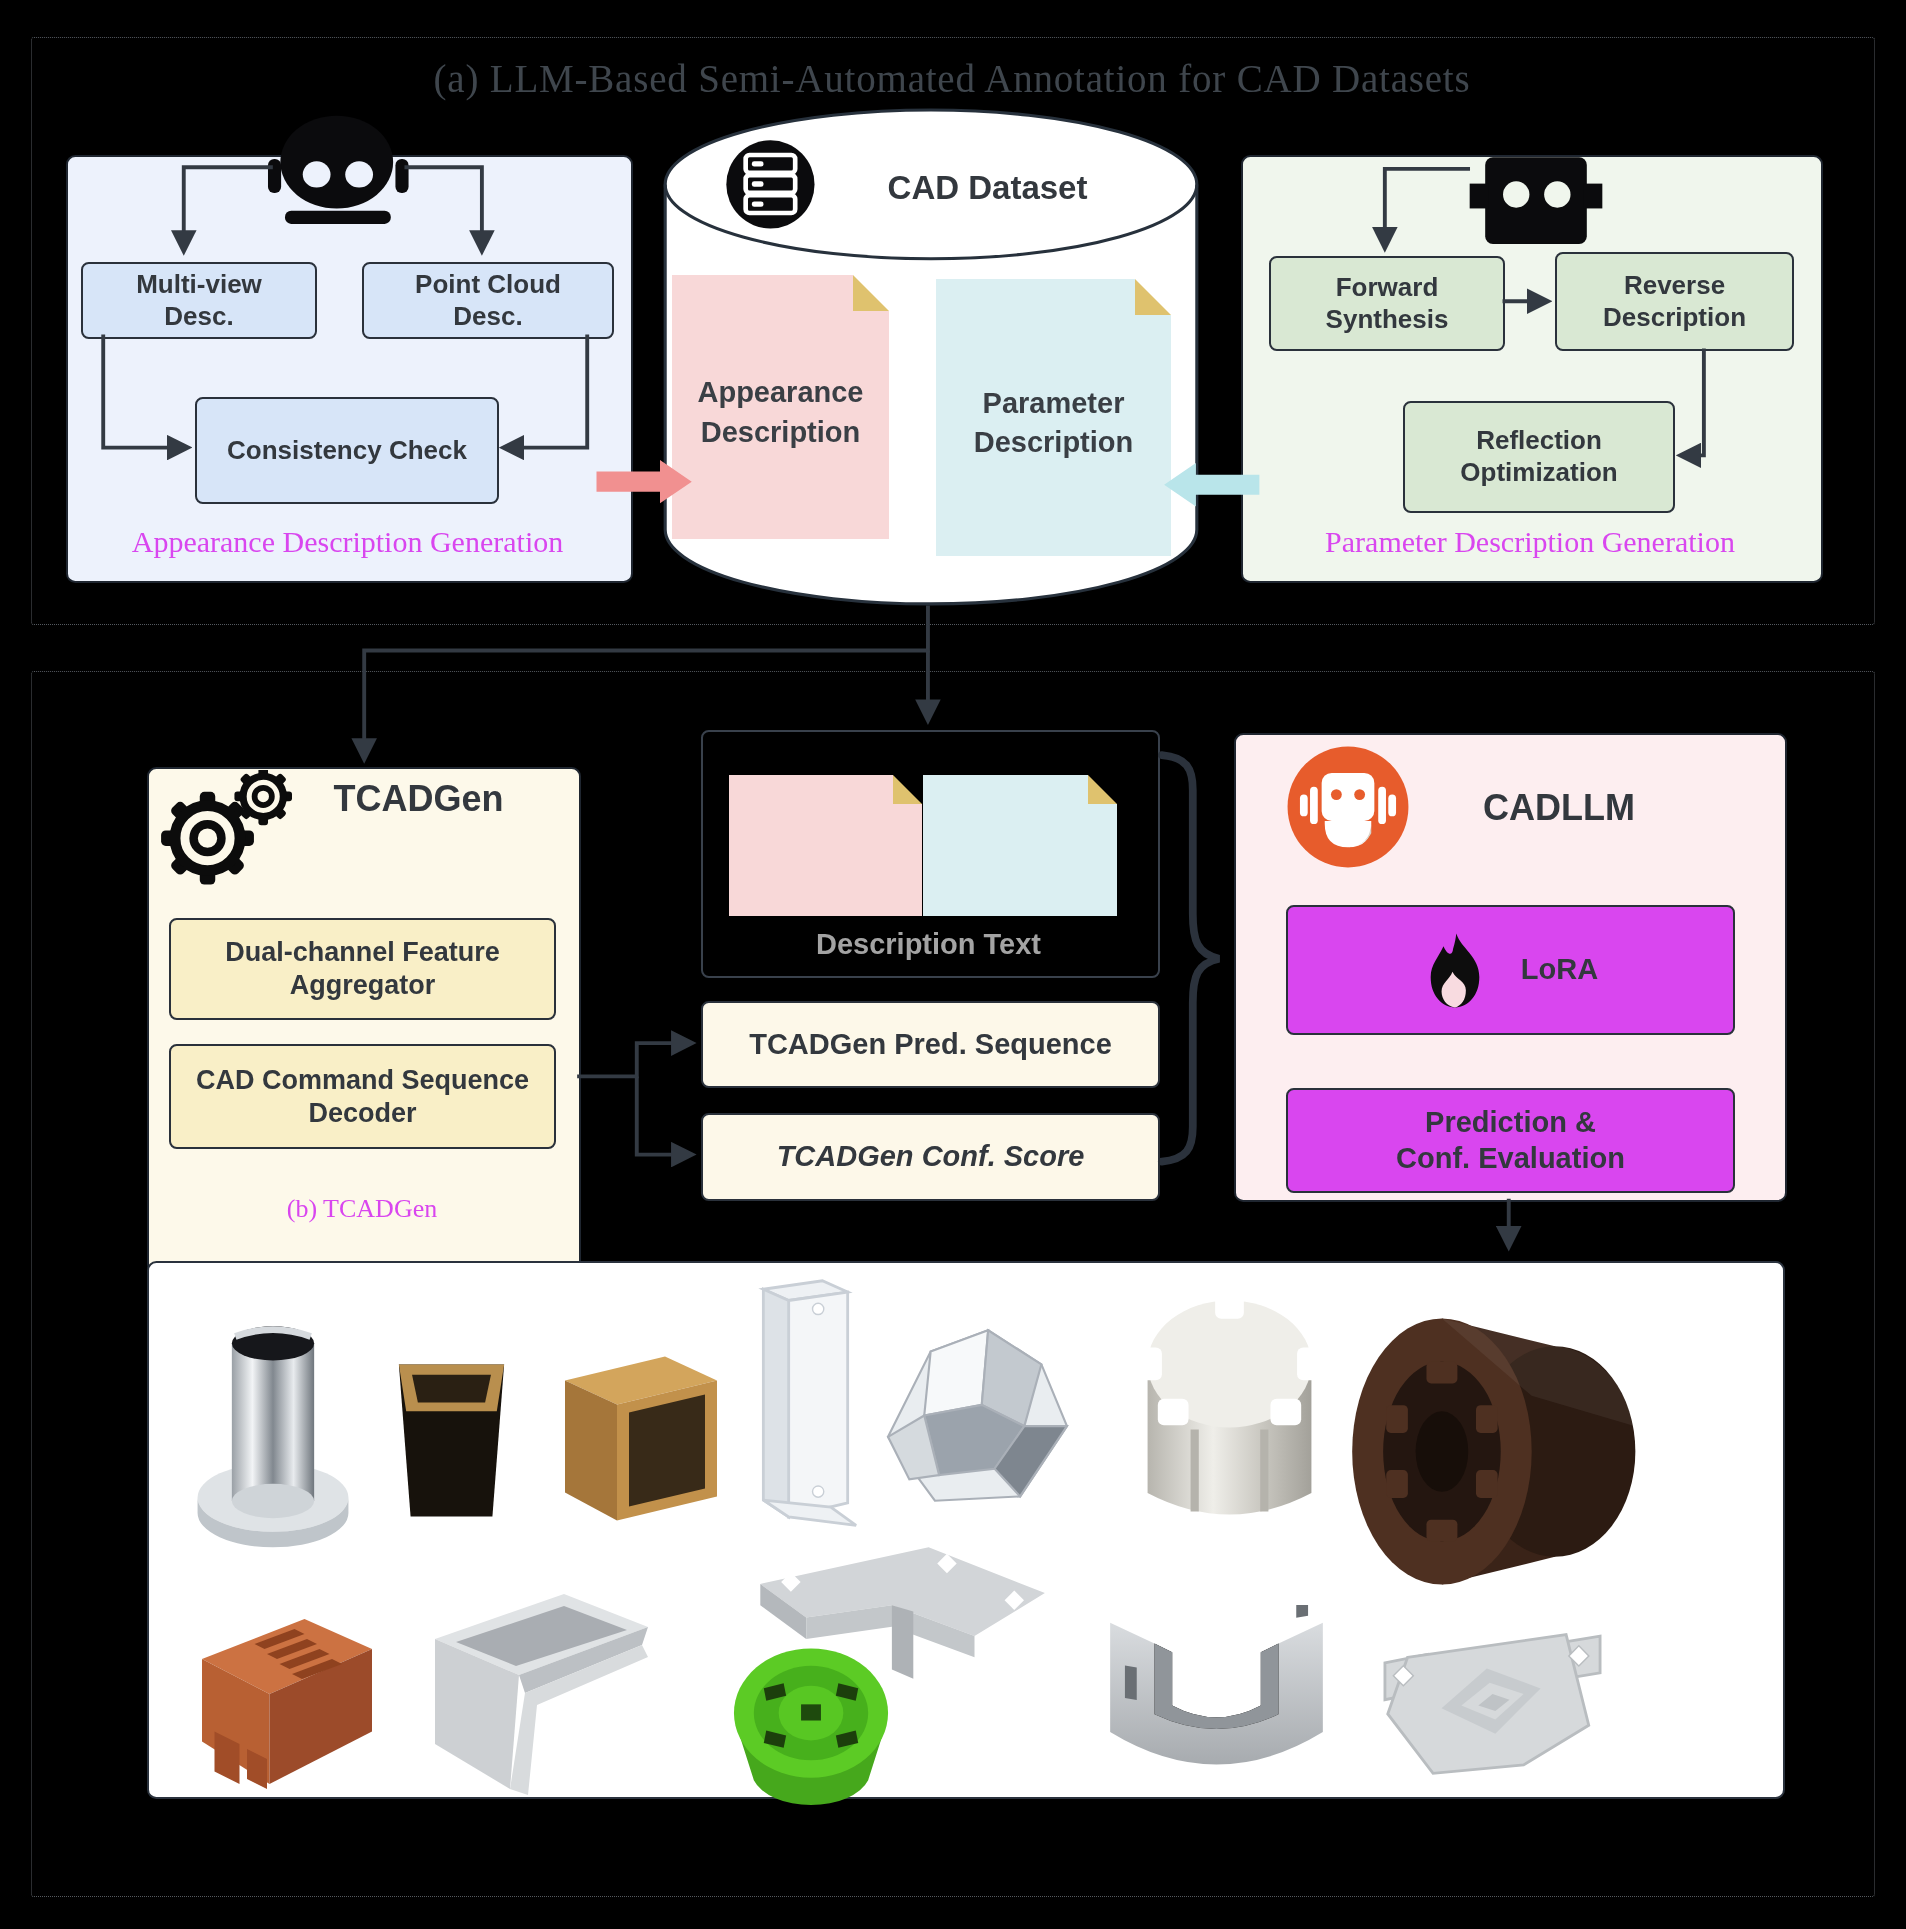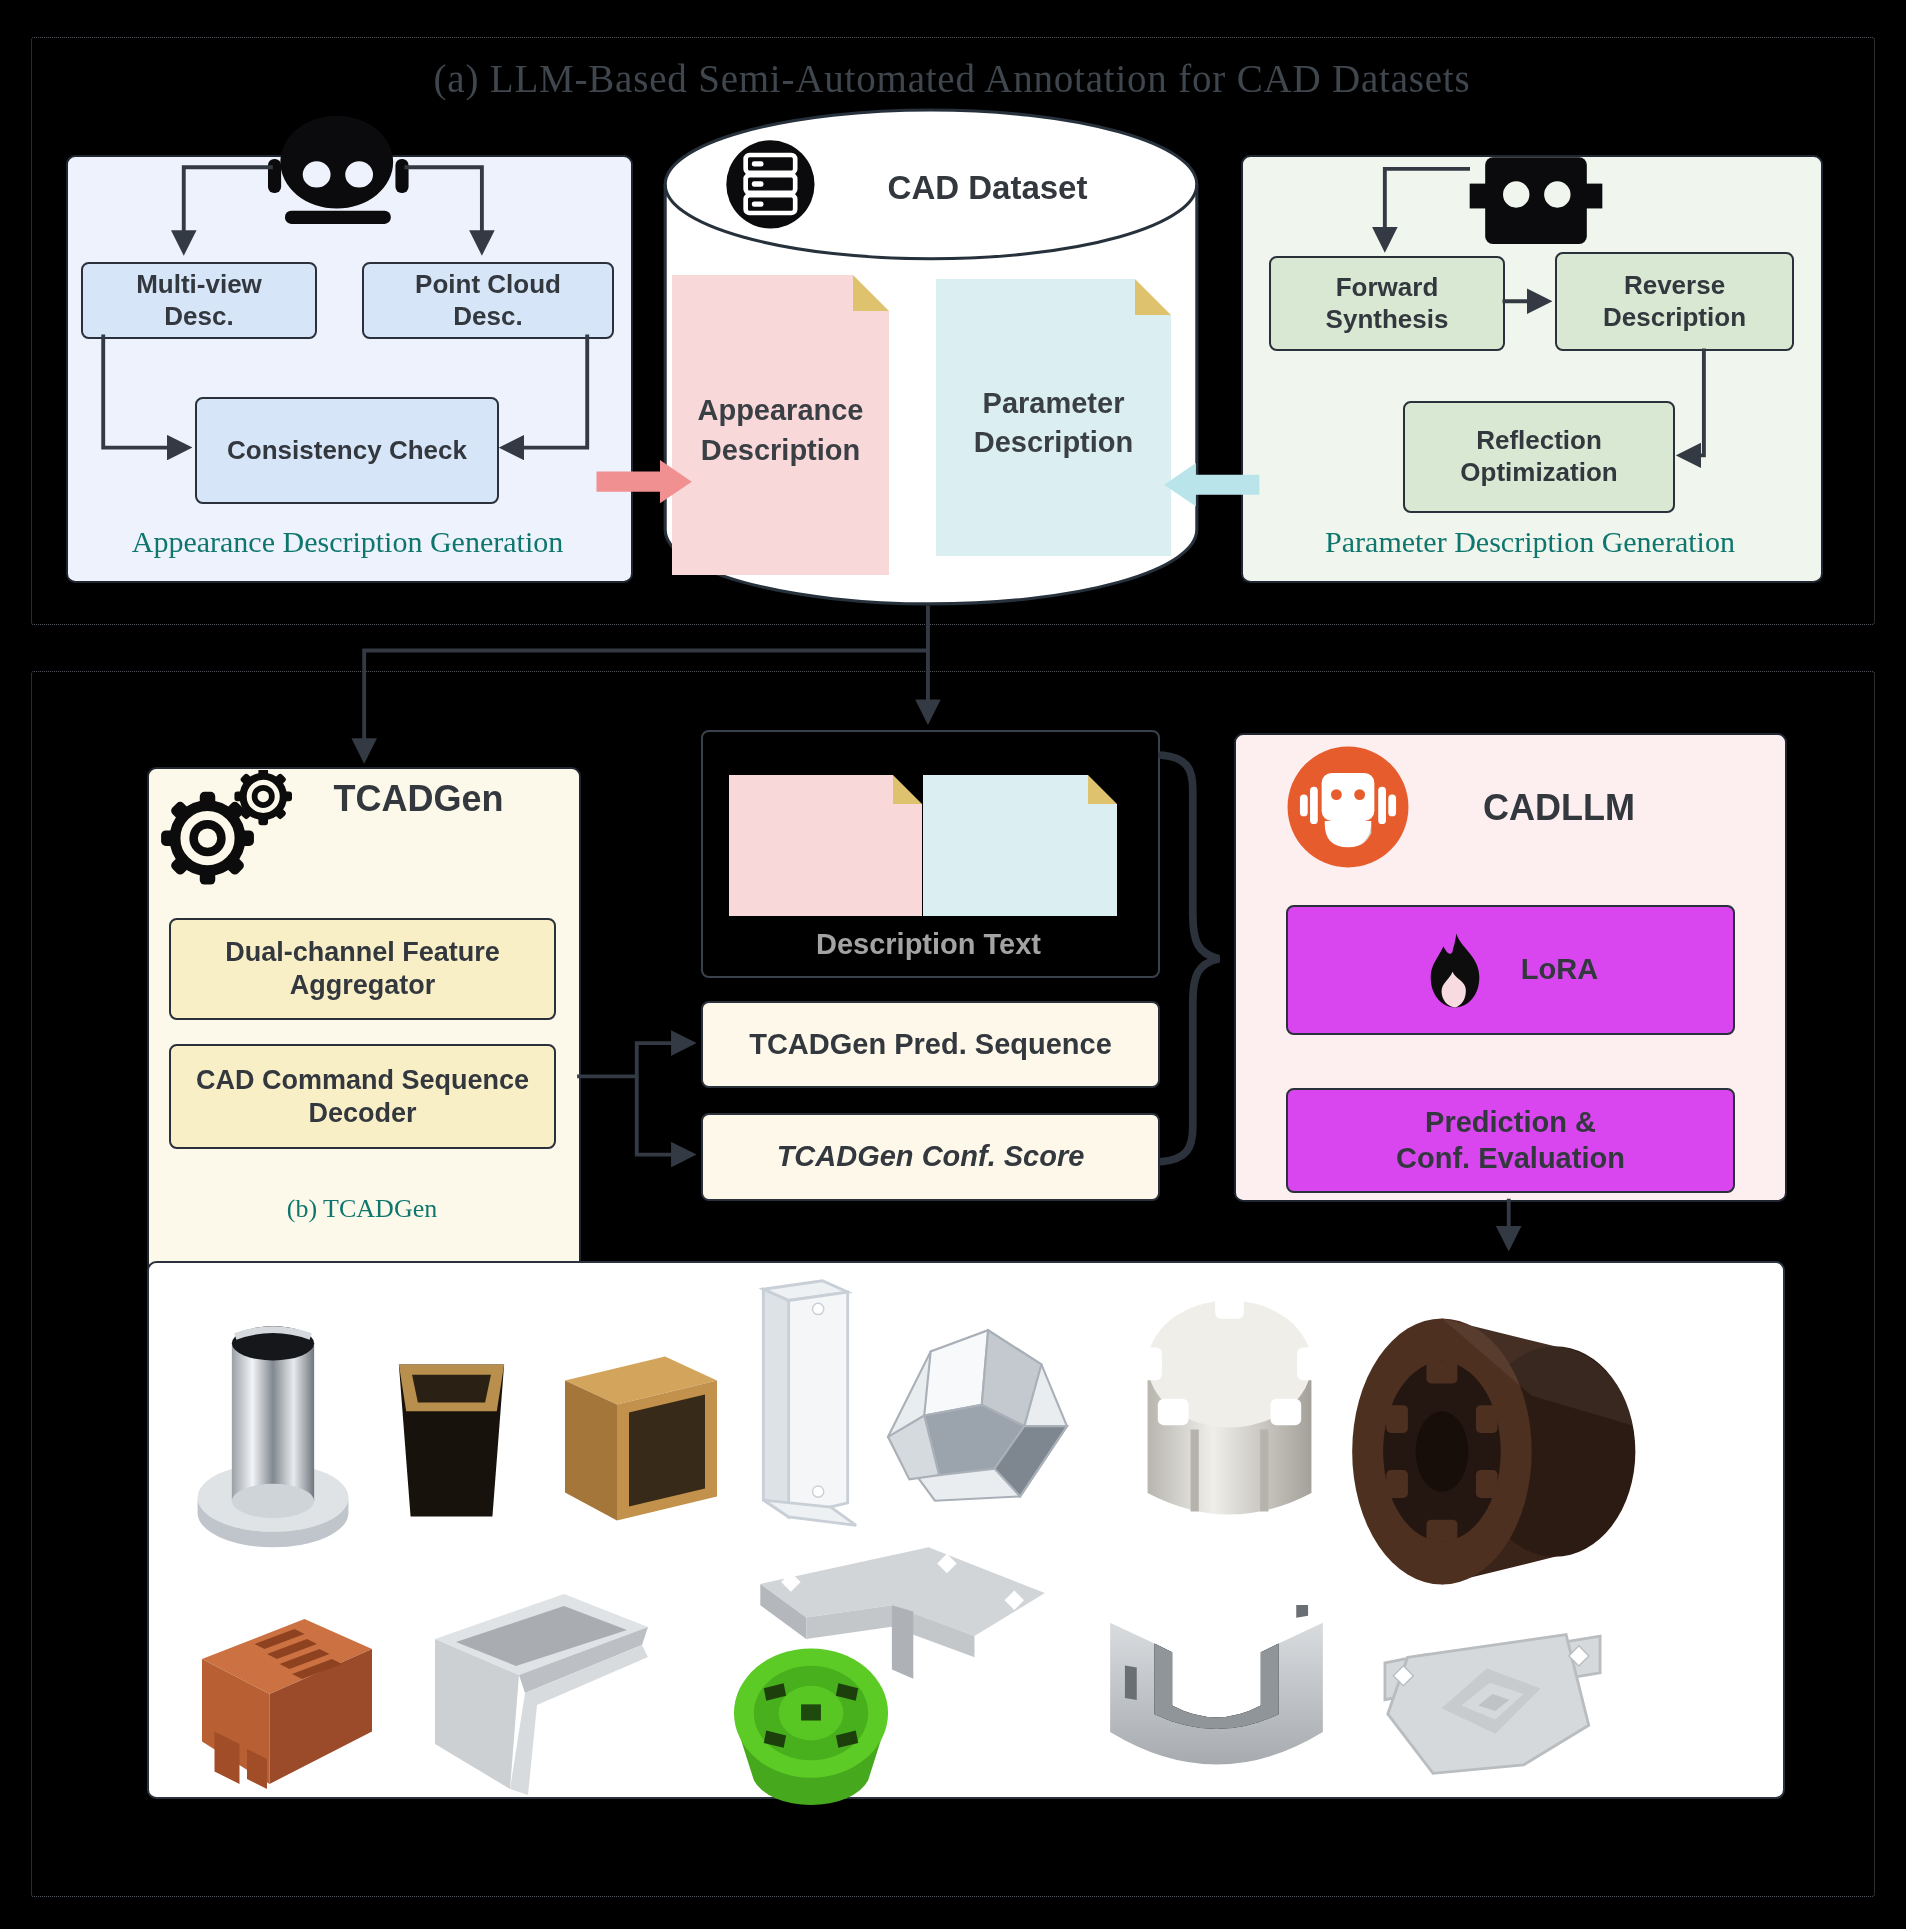--- a/index.html
+++ b/index.html
@@ -16,21 +16,21 @@
   .panel.white{background:#ffffff;border-color:#2a323d;}
   .node{position:absolute;display:flex;align-items:center;justify-content:center;text-align:center;
         border:2.3px solid #2a313b;border-radius:7.7px;color:#33383e;font-weight:700;z-index:2;
         white-space:pre-line;line-height:1.22;}
   .node.blue{background:#d7e5f8;font-size:26px;}
   .node.green{background:#d9e8d3;font-size:26px;}
   .node.yellow{background:#f9efc7;font-size:27px;}
   .node.cream2{background:#fdf8e9;font-size:29px;}
   .node.pink{background:#d946ef;font-size:29px;}
   .panel-label{position:absolute;text-align:center;font-family:"Liberation Serif",serif;
-               color:#0f766e;font-size:30px;z-index:2;}
+               color:#d946ef;font-size:30px;z-index:2;}
   .big-title{position:absolute;font-size:36px;font-weight:700;color:#33383e;z-index:2;}
   .doc{position:absolute;z-index:3;--fold:36px;--outerbg:#fff;display:flex;align-items:center;justify-content:center;}
   .doc.pink{background:#f8d8d8;}
   .doc.cyan{background:#dbeff2;}
   .doc.on-black{--outerbg:#000;--fold:29px;}
   .doc::before{content:"";position:absolute;top:0;right:0;width:0;height:0;border-style:solid;
                border-width:0 var(--fold) var(--fold) 0;
                border-color:transparent var(--outerbg) #dfc26e transparent;}
   .doc-text{font-size:29px;font-weight:700;color:#3a3f45;text-align:center;white-space:pre-line;line-height:1.35;padding-top:11px;}
   .icon{position:absolute;z-index:4;}
@@ -79,21 +79,21 @@
       </g>
       <g fill="#ffffff">
         <rect x="116" y="70" width="15" height="7" rx="3"></rect>
         <rect x="116" y="96" width="15" height="7" rx="3"></rect>
         <rect x="116" y="122" width="15" height="7" rx="3"></rect>
       </g>
     </g>
   </svg>
   <div class="big-title" style="left:856px;top:169px;width:263px;text-align:center;font-size:33px;">CAD Dataset</div>
 
-  <div class="doc pink" style="left:672px;top:275px;width:217px;height:300px;">
+  <div class="doc pink" style="left:672px;top:275px;width:217px;height:264px;">
     <div class="doc-text">Appearance
 Description</div>
   </div>
   <div class="doc cyan" style="left:936px;top:279px;width:235px;height:277px;">
     <div class="doc-text">Parameter
 Description</div>
   </div>
 
   <div class="panel green" style="left:1241px;top:155px;width:578px;height:424px;"></div>
 

